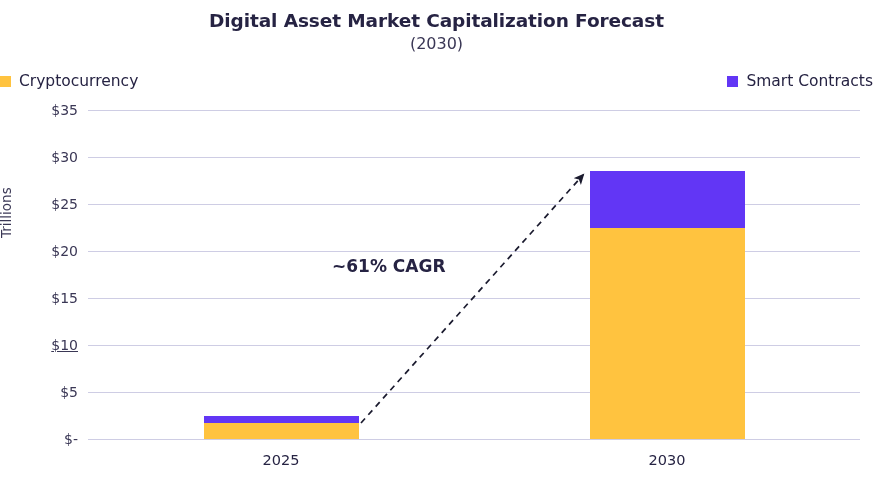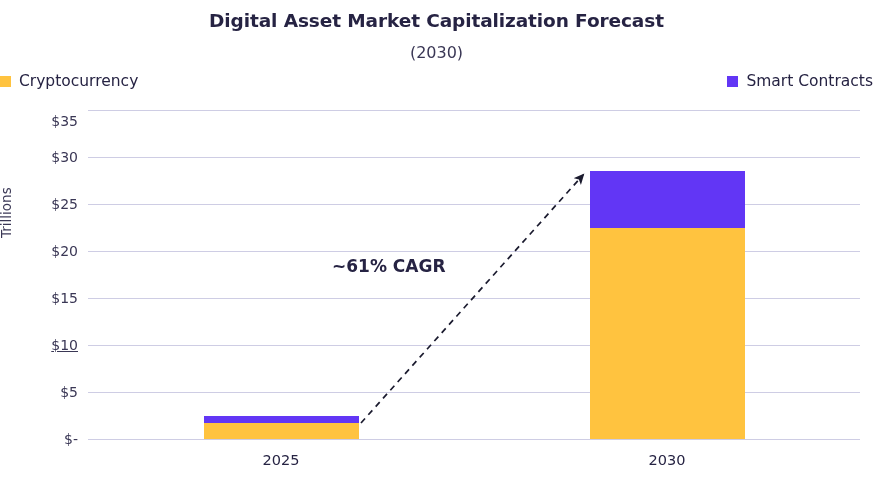--- a/index.html
+++ b/index.html
@@ -35,21 +35,21 @@
     font-weight: bold;
     letter-spacing: -0.1px;
     color: #262343;
     line-height: 22px;
   }
   .chart-subtitle {
     font-size: 16px;
     font-weight: normal;
     color: #3a3755;
     line-height: 21px;
-    margin-top: 10px;
+    margin-top: 1px;
   }
 
   
   .legend {
     position: absolute;
     left: 0;
     top: 72px;
     width: 873px;
     display: flex;
     justify-content: space-between;
@@ -179,21 +179,21 @@
   <div class="y-axis-title">Trillions</div>
 
   <div id="y-ticks">
       <div class="y-tick" style="top: 432px;">$-</div>
       <div class="y-tick" style="top: 385px;">$5</div>
       <div class="y-tick" style="top: 338px; text-decoration: underline;">$10</div>
       <div class="y-tick" style="top: 291px;">$15</div>
       <div class="y-tick" style="top: 244px;">$20</div>
       <div class="y-tick" style="top: 197px;">$25</div>
       <div class="y-tick" style="top: 150px;">$30</div>
-      <div class="y-tick" style="top: 114px;">$35</div>
+      <div class="y-tick" style="top: 103px;">$35</div>
     </div>
 
   <div class="plot-area">
     <div id="gridlines">
         <div class="gridline baseline" style="top: 329px;"></div>
         <div class="gridline" style="top: 282px;"></div>
         <div class="gridline" style="top: 235px;"></div>
         <div class="gridline" style="top: 188px;"></div>
         <div class="gridline" style="top: 141px;"></div>
         <div class="gridline" style="top: 94px;"></div>

